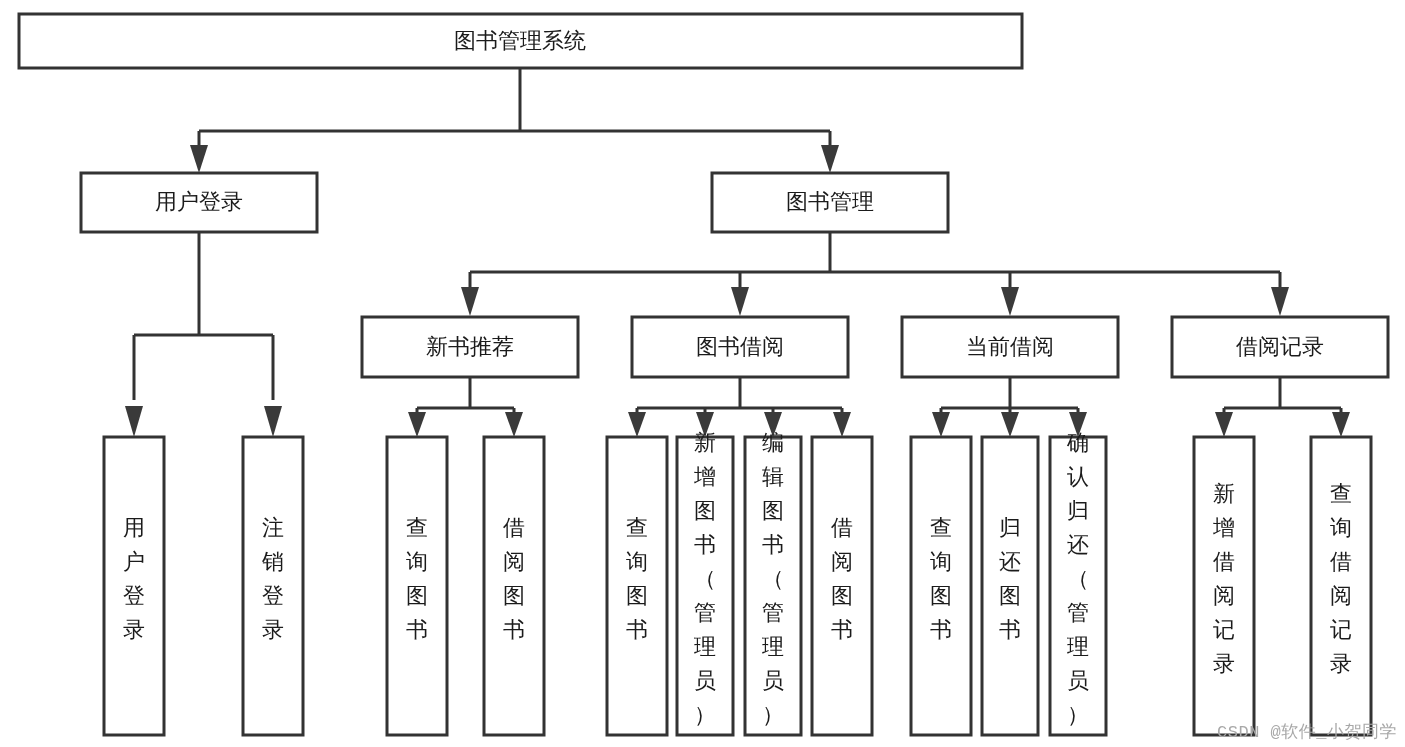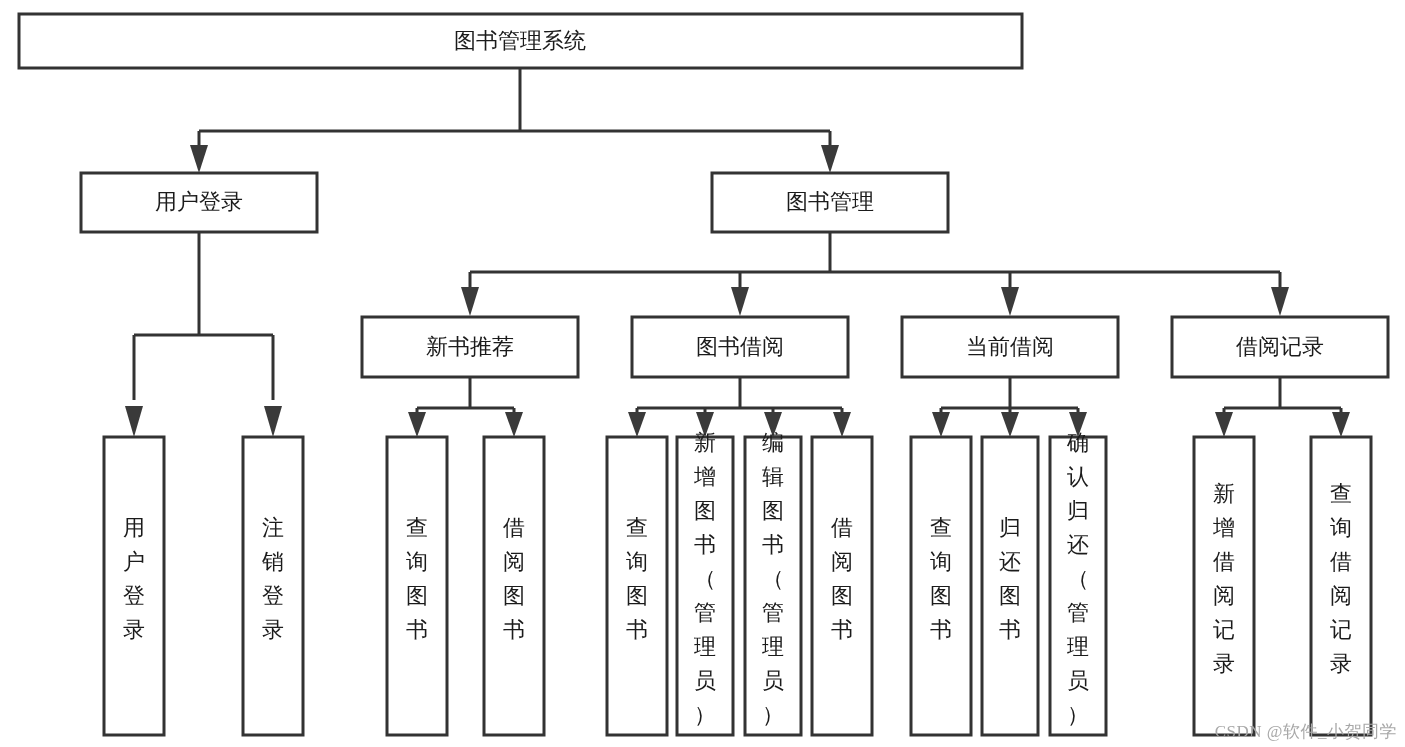--- a/index.html
+++ b/index.html
@@ -53,21 +53,21 @@
   .node-label-v {
     font-family: "DejaVu Sans", "Liberation Sans", sans-serif;
     font-size: 22px;
     fill: #1b1b1b;
     text-anchor: middle;
   }
   .watermark {
     position: absolute;
     right: 8px;
     bottom: 4px;
-    font-family: Liberation Serif, serif;
+    font-family: Liberation Mono, monospace;
     font-size: 17px;
     color: #a8a8a8;
     letter-spacing: 0.5px;
     white-space: nowrap;
     user-select: none;
   }
 </style>
 </head>
 <body>
 

